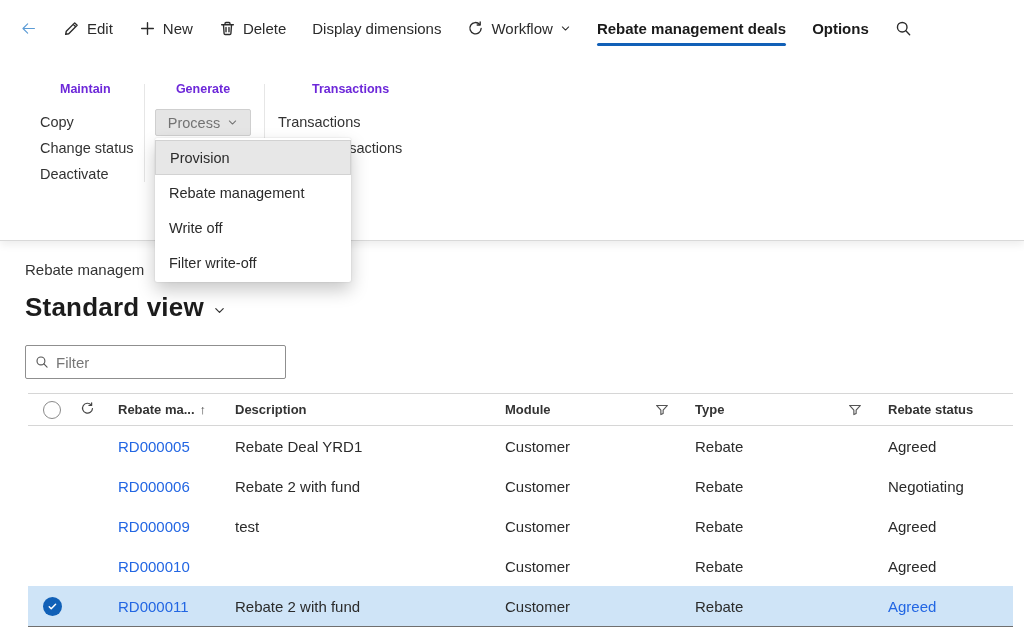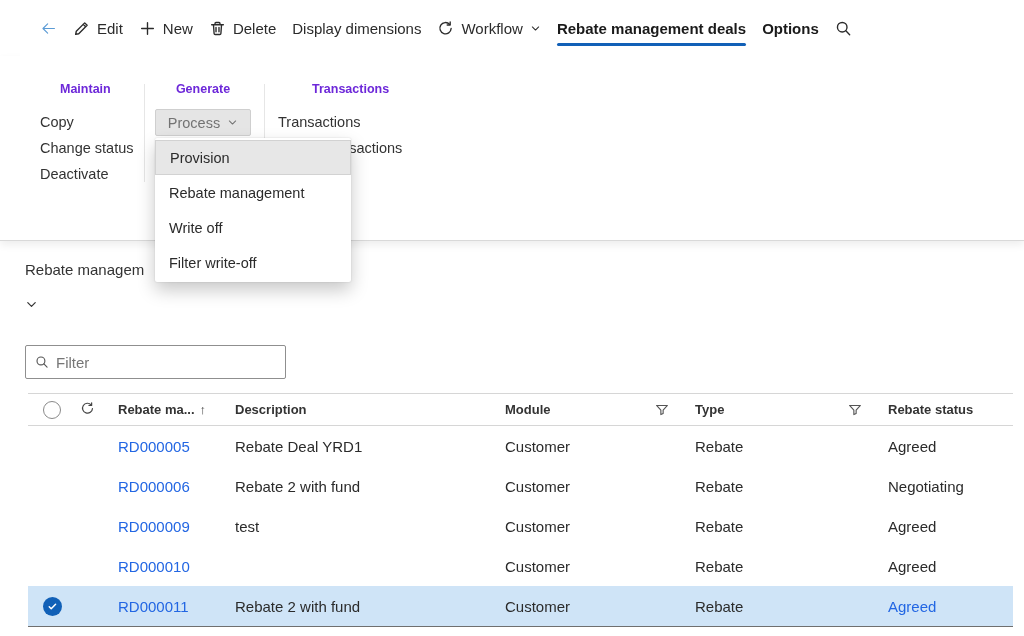--- a/index.html
+++ b/index.html
@@ -10,22 +10,22 @@
     background: #fff;
     font-family: "Liberation Sans", sans-serif;
     color: #333;
   }
   .ic { width:17px; height:17px; flex:0 0 auto; }
   .ic path, .ic circle { stroke: currentColor; fill: none; stroke-width:1.3; stroke-linecap:round; stroke-linejoin:round; }
 
   
   .toolbar {
     position:absolute; top:0; left:0; right:0; height:56px;
-    display:flex; align-items:center; gap:16px; padding-left:20px;
-    background:#fff; z-index:6;margin-left:20px;
+    display:flex; align-items:center; gap:26px; padding-left:20px;
+    background:#fff; z-index:6;
   }
   .tb-item {
     display:inline-flex; align-items:center; gap:7px;
     background:none; border:none; font-family:inherit;
     font-size:15px; color:#2b2b2b; cursor:pointer; white-space:nowrap;
   }
   .tb-item .chev { width:11px; height:11px; }
   .back-btn { color:#5b9bd5; }
   .tab-active { font-weight:700; position:relative; color:#1a1a1a; }
   .tab-active::after {
@@ -212,20 +212,21 @@
 <div class="dropdown">
     <div class="dd-item highlighted">Provision</div>
     <div class="dd-item">Rebate management</div>
     <div class="dd-item">Write off</div>
     <div class="dd-item">Filter write-off</div>
   </div>
 
 <div class="page-subtitle">Rebate managem</div>
 
 <div class="view-title-row">
+  <span class="view-title">Standard view</span>
   <svg class="ic chev" viewBox="0 0 14 14">
       <path d="M3 5l4 4 4-4"></path>
     </svg>
 </div>
 
 <div class="filter-box">
   <svg class="ic" viewBox="0 0 16 16">
       <circle cx="6.8" cy="6.8" r="4.5"></circle>
       <path d="M10.2 10.2l3.6 3.6"></path>
     </svg>

